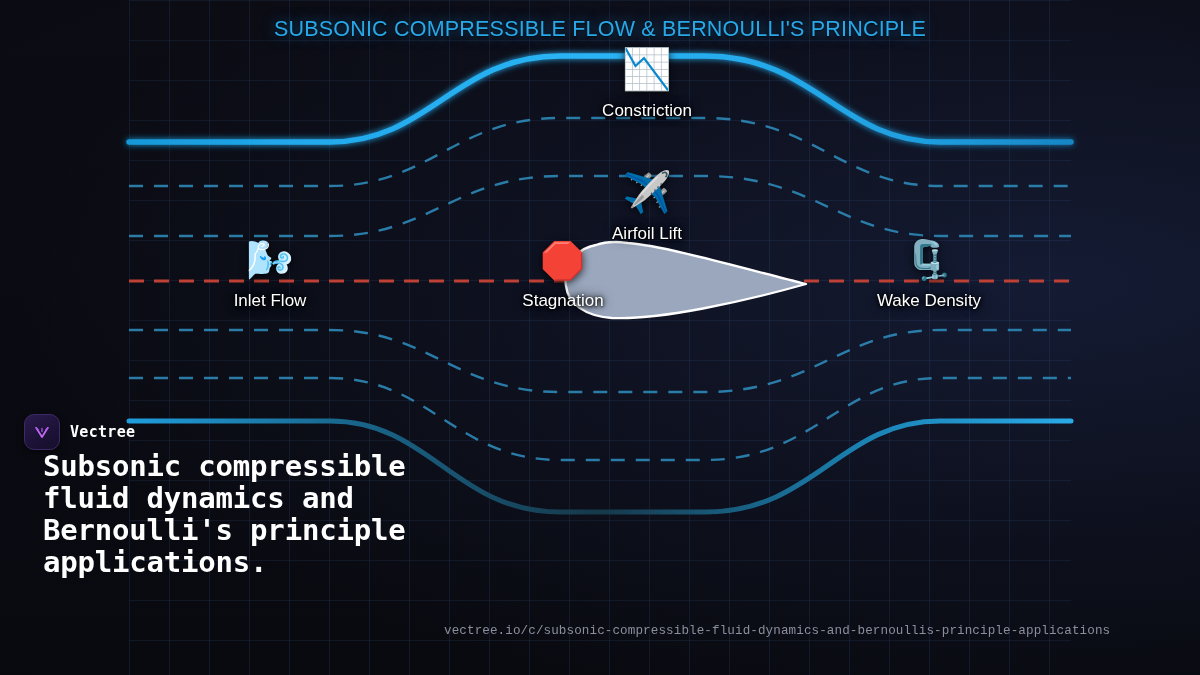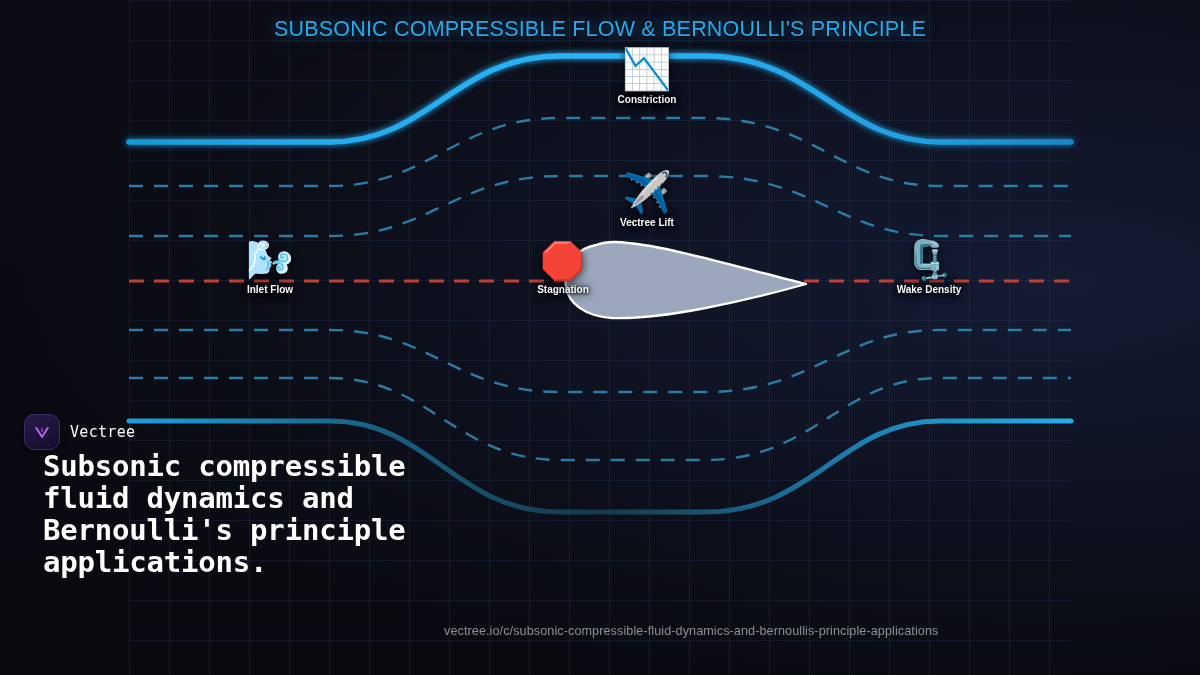--- a/index.html
+++ b/index.html
@@ -74,23 +74,23 @@
     width: 190px;
   }
   .node .glyph {
     display: block;
     line-height: 1;
     font-family: "DejaVu Sans", sans-serif;
     filter: drop-shadow(0 2px 4px rgba(0,0,0,0.75));
   }
   .node .caption {
     display: block;
-    margin-top: 5px;
-    font-size: 10px;
-    font-weight: bold;
+    margin-top: 12px;
+    font-size: 17px;
+    font-weight: normal;
     color: #ffffff;
     text-shadow: 0 0 5px rgba(0,0,0,0.95), 0 1px 3px rgba(0,0,0,0.95), 0 0 12px rgba(0,0,0,0.8);
     white-space: nowrap;
   }
   #node-constriction { left: 647px; top: 49px; }
   #node-constriction .glyph { font-size: 40px; }
   #node-airfoil      { left: 647px; top: 172px; }
   #node-airfoil .glyph { font-size: 40px; }
   #node-inlet        { left: 270px; top: 241px; }
   #node-inlet .glyph { font-size: 38px; }
@@ -115,42 +115,42 @@
     background: linear-gradient(150deg, #2b1b4d 0%, #1d1238 55%, #160f2b 100%);
     border: 1px solid #3c2a66;
     display: flex;
     align-items: center;
     justify-content: center;
     box-shadow: 0 2px 6px rgba(0,0,0,0.6);
   }
   #brand-name {
     font-family: "DejaVu Sans Mono", monospace;
     font-size: 15px;
-    font-weight: normal;
+    font-weight: bold;
     color: #ffffff;
     letter-spacing: 0.3px;
   }
   #headline {
     position: absolute;
     left: 22px;
     top: 450px;
     width: 430px;
     font-family: "DejaVu Sans Mono", monospace;
     font-size: 29px;
     line-height: 32px;
     font-weight: bold;
     color: #ffffff;
     letter-spacing: -0.2px;
     margin-left: 21px;
   }
   #url {
     position: absolute;
     left: 444px;
     top: 624px;
-    font-family: Liberation Sans, sans-serif;
+    font-family: Liberation Mono, monospace;
     font-size: 12.6px;
     color: #8b8f9c;
     letter-spacing: 0.1px;
     white-space: nowrap;
   }
 </style>
 </head>
 <body>
 
 <div id="stage">
@@ -206,21 +206,21 @@
 
   <div id="title">SUBSONIC COMPRESSIBLE FLOW &amp; BERNOULLI'S PRINCIPLE</div>
 
   <div class="node" id="node-constriction">
     <span class="glyph">📉</span>
     <span class="caption">Constriction</span>
   </div>
 
   <div class="node" id="node-airfoil">
     <span class="glyph">✈️</span>
-    <span class="caption">Vectree Lift</span>
+    <span class="caption">Airfoil Lift</span>
   </div>
 
   <div class="node" id="node-inlet">
     <span class="glyph">🌬️</span>
     <span class="caption">Inlet Flow</span>
   </div>
 
   <div class="node" id="node-stagnation">
     <span class="glyph">🛑</span>
     <span class="caption">Stagnation</span>

